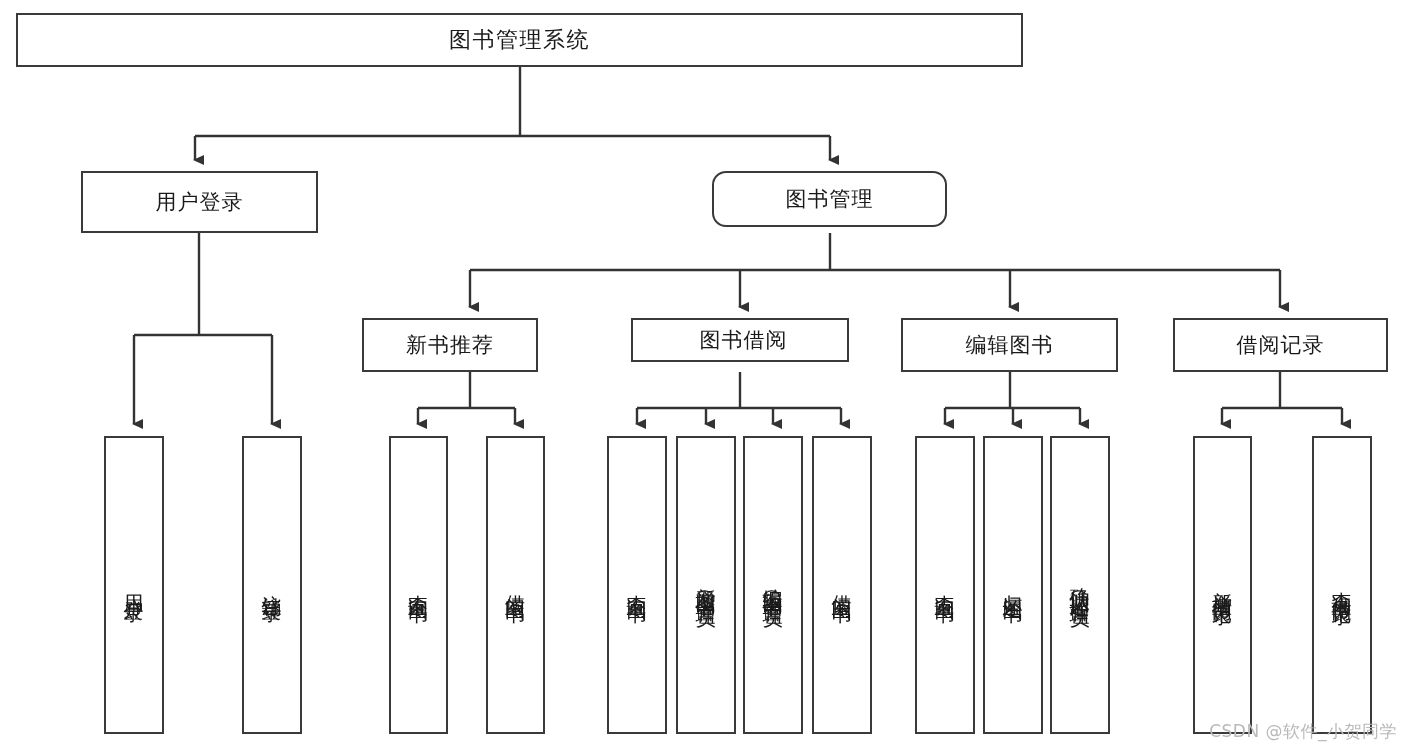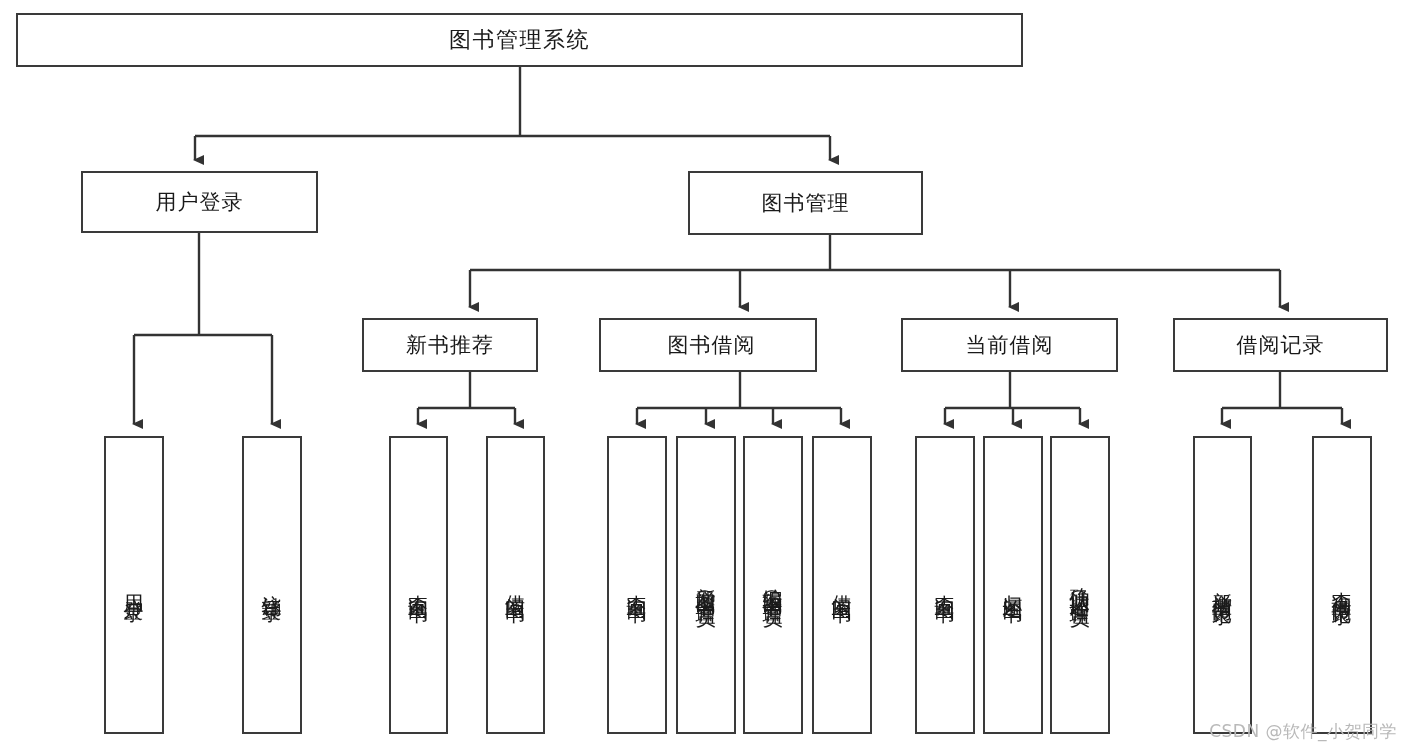--- a/index.html
+++ b/index.html
@@ -133,34 +133,34 @@
   </svg>
 
   <div class="node h-node root" style="left:16px; top:13px; width:1007px; height:54px;">
     <span class="lbl">图书管理系统</span>
   </div>
 
   <div class="node h-node" style="left:81px; top:171px; width:237px; height:62px;">
     <span class="lbl">用户登录</span>
   </div>
 
-  <div class="node h-node" style="left:688px; top:171px; width:235px; height:64px;">
+  <div class="node h-node" style="left:712px; top:171px; width:235px; height:56px;border-radius:14px;">
     <span class="lbl">图书管理</span>
   </div>
 
   <div class="node h-node" style="left:362px; top:318px; width:176px; height:54px;">
     <span class="lbl">新书推荐</span>
   </div>
 
-  <div class="node h-node" style="left:599px; top:318px; width:218px; height:54px;padding-left:7px;">
+  <div class="node h-node" style="left:631px; top:318px; width:218px; height:44px;padding-left:7px;">
     <span class="lbl">图书借阅</span>
   </div>
 
   <div class="node h-node" style="left:901px; top:318px; width:217px; height:54px;">
-    <span class="lbl">当前借阅</span>
+    <span class="lbl">编辑图书</span>
   </div>
 
   <div class="node h-node" style="left:1173px; top:318px; width:215px; height:54px;">
     <span class="lbl">借阅记录</span>
   </div>
 
   <div class="node v-node" style="left:104px; top:436px; width:60px; height:298px;">
     <span class="lbl">用户登录</span>
   </div>
   <div class="node v-node" style="left:242px; top:436px; width:60px; height:298px;">

